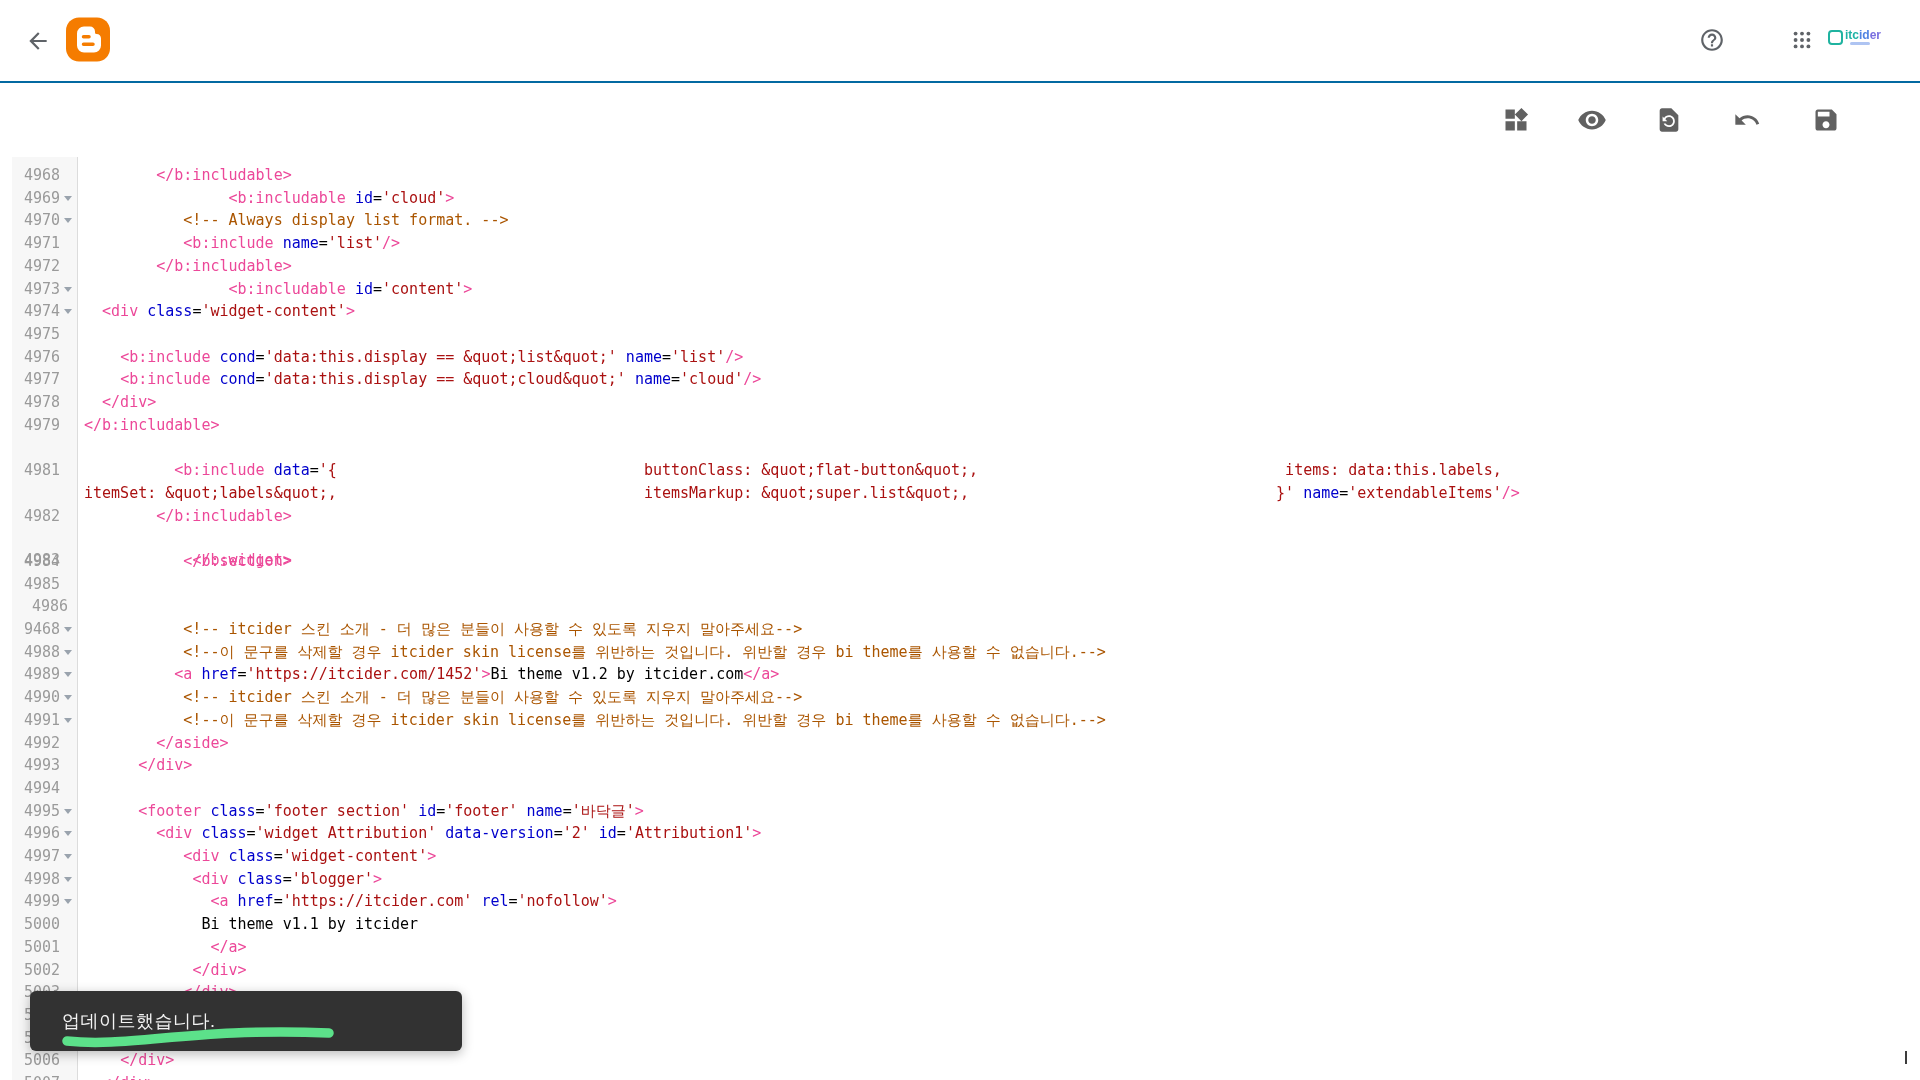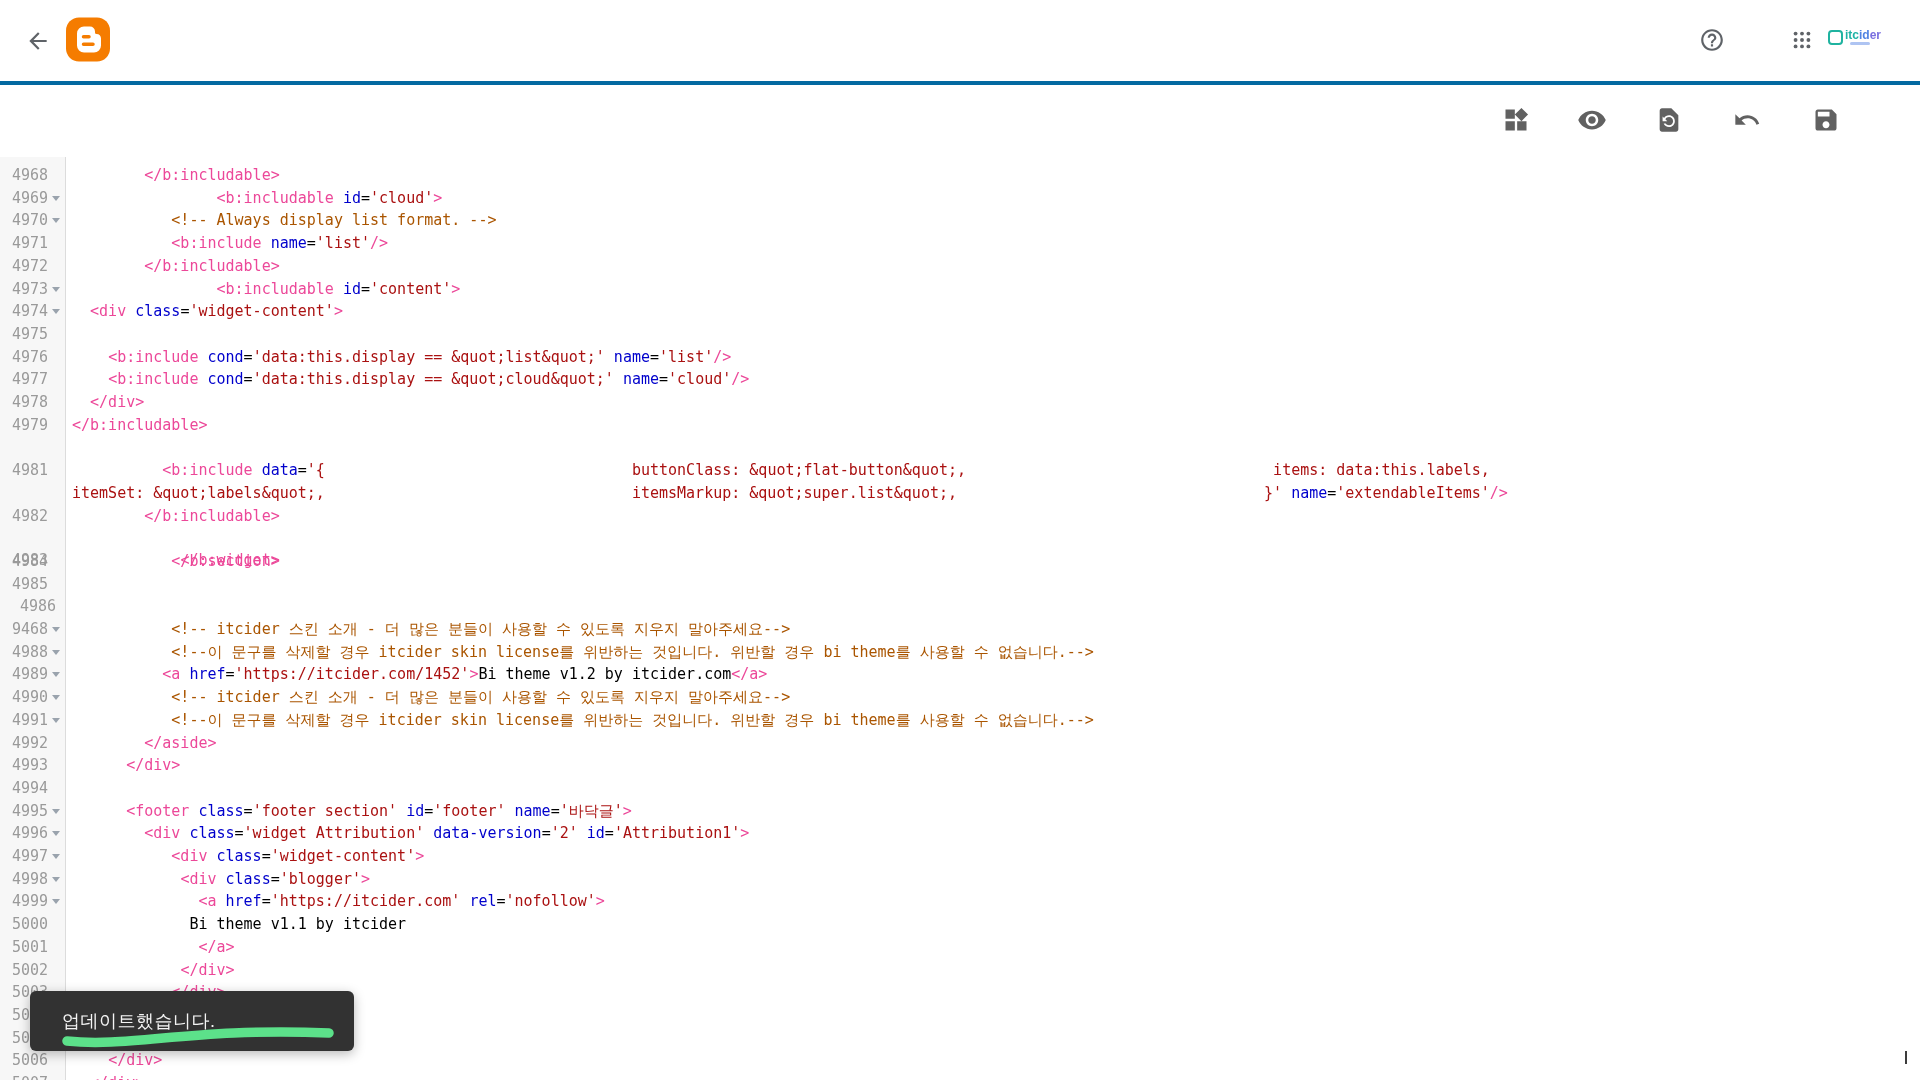--- a/index.html
+++ b/index.html
@@ -1,58 +1,58 @@
 <!DOCTYPE html>
 <html><head>
 <meta charset="utf-8">
 <style>
   html,body{margin:0;padding:0;}
   body{width:1920px;height:1080px;overflow:hidden;background:#fff;position:relative;
        font-family:"Liberation Sans",sans-serif;}
 
   
   .app-header{position:absolute;left:0;top:0;width:1920px;height:81px;background:#fff;
-              border-bottom:4px solid #0369a1;z-index:30;}
+              border-bottom:2px solid #0369a1;z-index:30;}
   .icon-btn{position:absolute;width:44px;height:44px;border:none;background:transparent;
             display:flex;align-items:center;justify-content:center;cursor:pointer;padding:0;}
   .icon-btn svg{display:block;}
   .back-btn{left:16px;top:19px;}
   .blogger-logo{position:absolute;left:66px;top:17px;width:44px;height:45px;}
   .help-btn{left:1690px;top:18px;}
   .apps-btn{left:1780px;top:18px;}
   .brand{position:absolute;left:1828px;top:28px;display:flex;align-items:flex-start;gap:2px;}
   .brand-glyph{width:11px;height:11px;border:2px solid #1fb3a0;border-radius:4px;margin-top:2px;}
   .brand-text{font-size:12px;font-weight:bold;letter-spacing:0;}
   .brand-text .c1{color:#1eb3a6}.brand-text .c2{color:#4f83e3}.brand-text .c3{color:#7a6fe0}
   .brand-sub{position:absolute;left:22px;top:14px;width:20px;height:3px;background:#aec4f2;border-radius:2px;}
 
   
   .toolbar{position:absolute;left:0;top:82px;width:1920px;height:75px;background:#fff;z-index:25;}
   .tool-btn{position:absolute;top:18px;width:48px;height:40px;border:none;background:transparent;
             display:flex;align-items:center;justify-content:center;cursor:pointer;padding:0;}
 
   
-  .editor{position:absolute;left:0;top:157px;width:1853px;height:923px;background:#fff;z-index:1;}
+  .editor{position:absolute;left:12px;top:157px;width:1853px;height:923px;background:#fff;z-index:1;}
   .gutter-bg{position:absolute;left:0;top:0;width:65px;height:100%;background:#f7f7f7;
              border-right:1px solid #dcdcdc;}
   .cm-row{position:absolute;left:0;width:1920px;height:23px;white-space:pre;
           font-family:"DejaVu Sans Mono",monospace;font-size:15px;line-height:22.7px;}
   .lnum{position:absolute;left:0;width:48px;text-align:right;color:#9a9a9a;}
   .fold{position:absolute;left:52px;top:9px;width:0;height:0;
         border-left:4.5px solid transparent;border-right:4.5px solid transparent;
         border-top:5.5px solid #9aa3ad;}
   .code{position:absolute;left:72px;color:#000;}
   .tk-t{color:#ec4899;}  
   .tk-a{color:#0000cc;}  
   .tk-s{color:#aa1111;}  
   .tk-c{color:#aa5500;}  
   .tk-p{color:#000000;}  
 
   
-  .toast{position:absolute;left:30px;top:991px;width:324px;height:60px;background:#323232;
+  .toast{position:absolute;left:30px;top:991px;width:432px;height:60px;background:#323232;
          border-radius:6px;z-index:50;box-shadow:0 3px 12px rgba(0,0,0,.28);
          display:flex;align-items:center;}
   .toast-text{color:#f4f4f4;font-size:18px;padding-left:32px;letter-spacing:.5px;}
   .marker{position:absolute;left:0;top:0;width:1920px;height:1080px;z-index:60;pointer-events:none;}
 
   .cursor-artifact{position:absolute;left:1905px;top:1051px;width:2px;height:13px;background:#3c3c3c;z-index:5;}
 </style>
 </head>
 <body>
 

